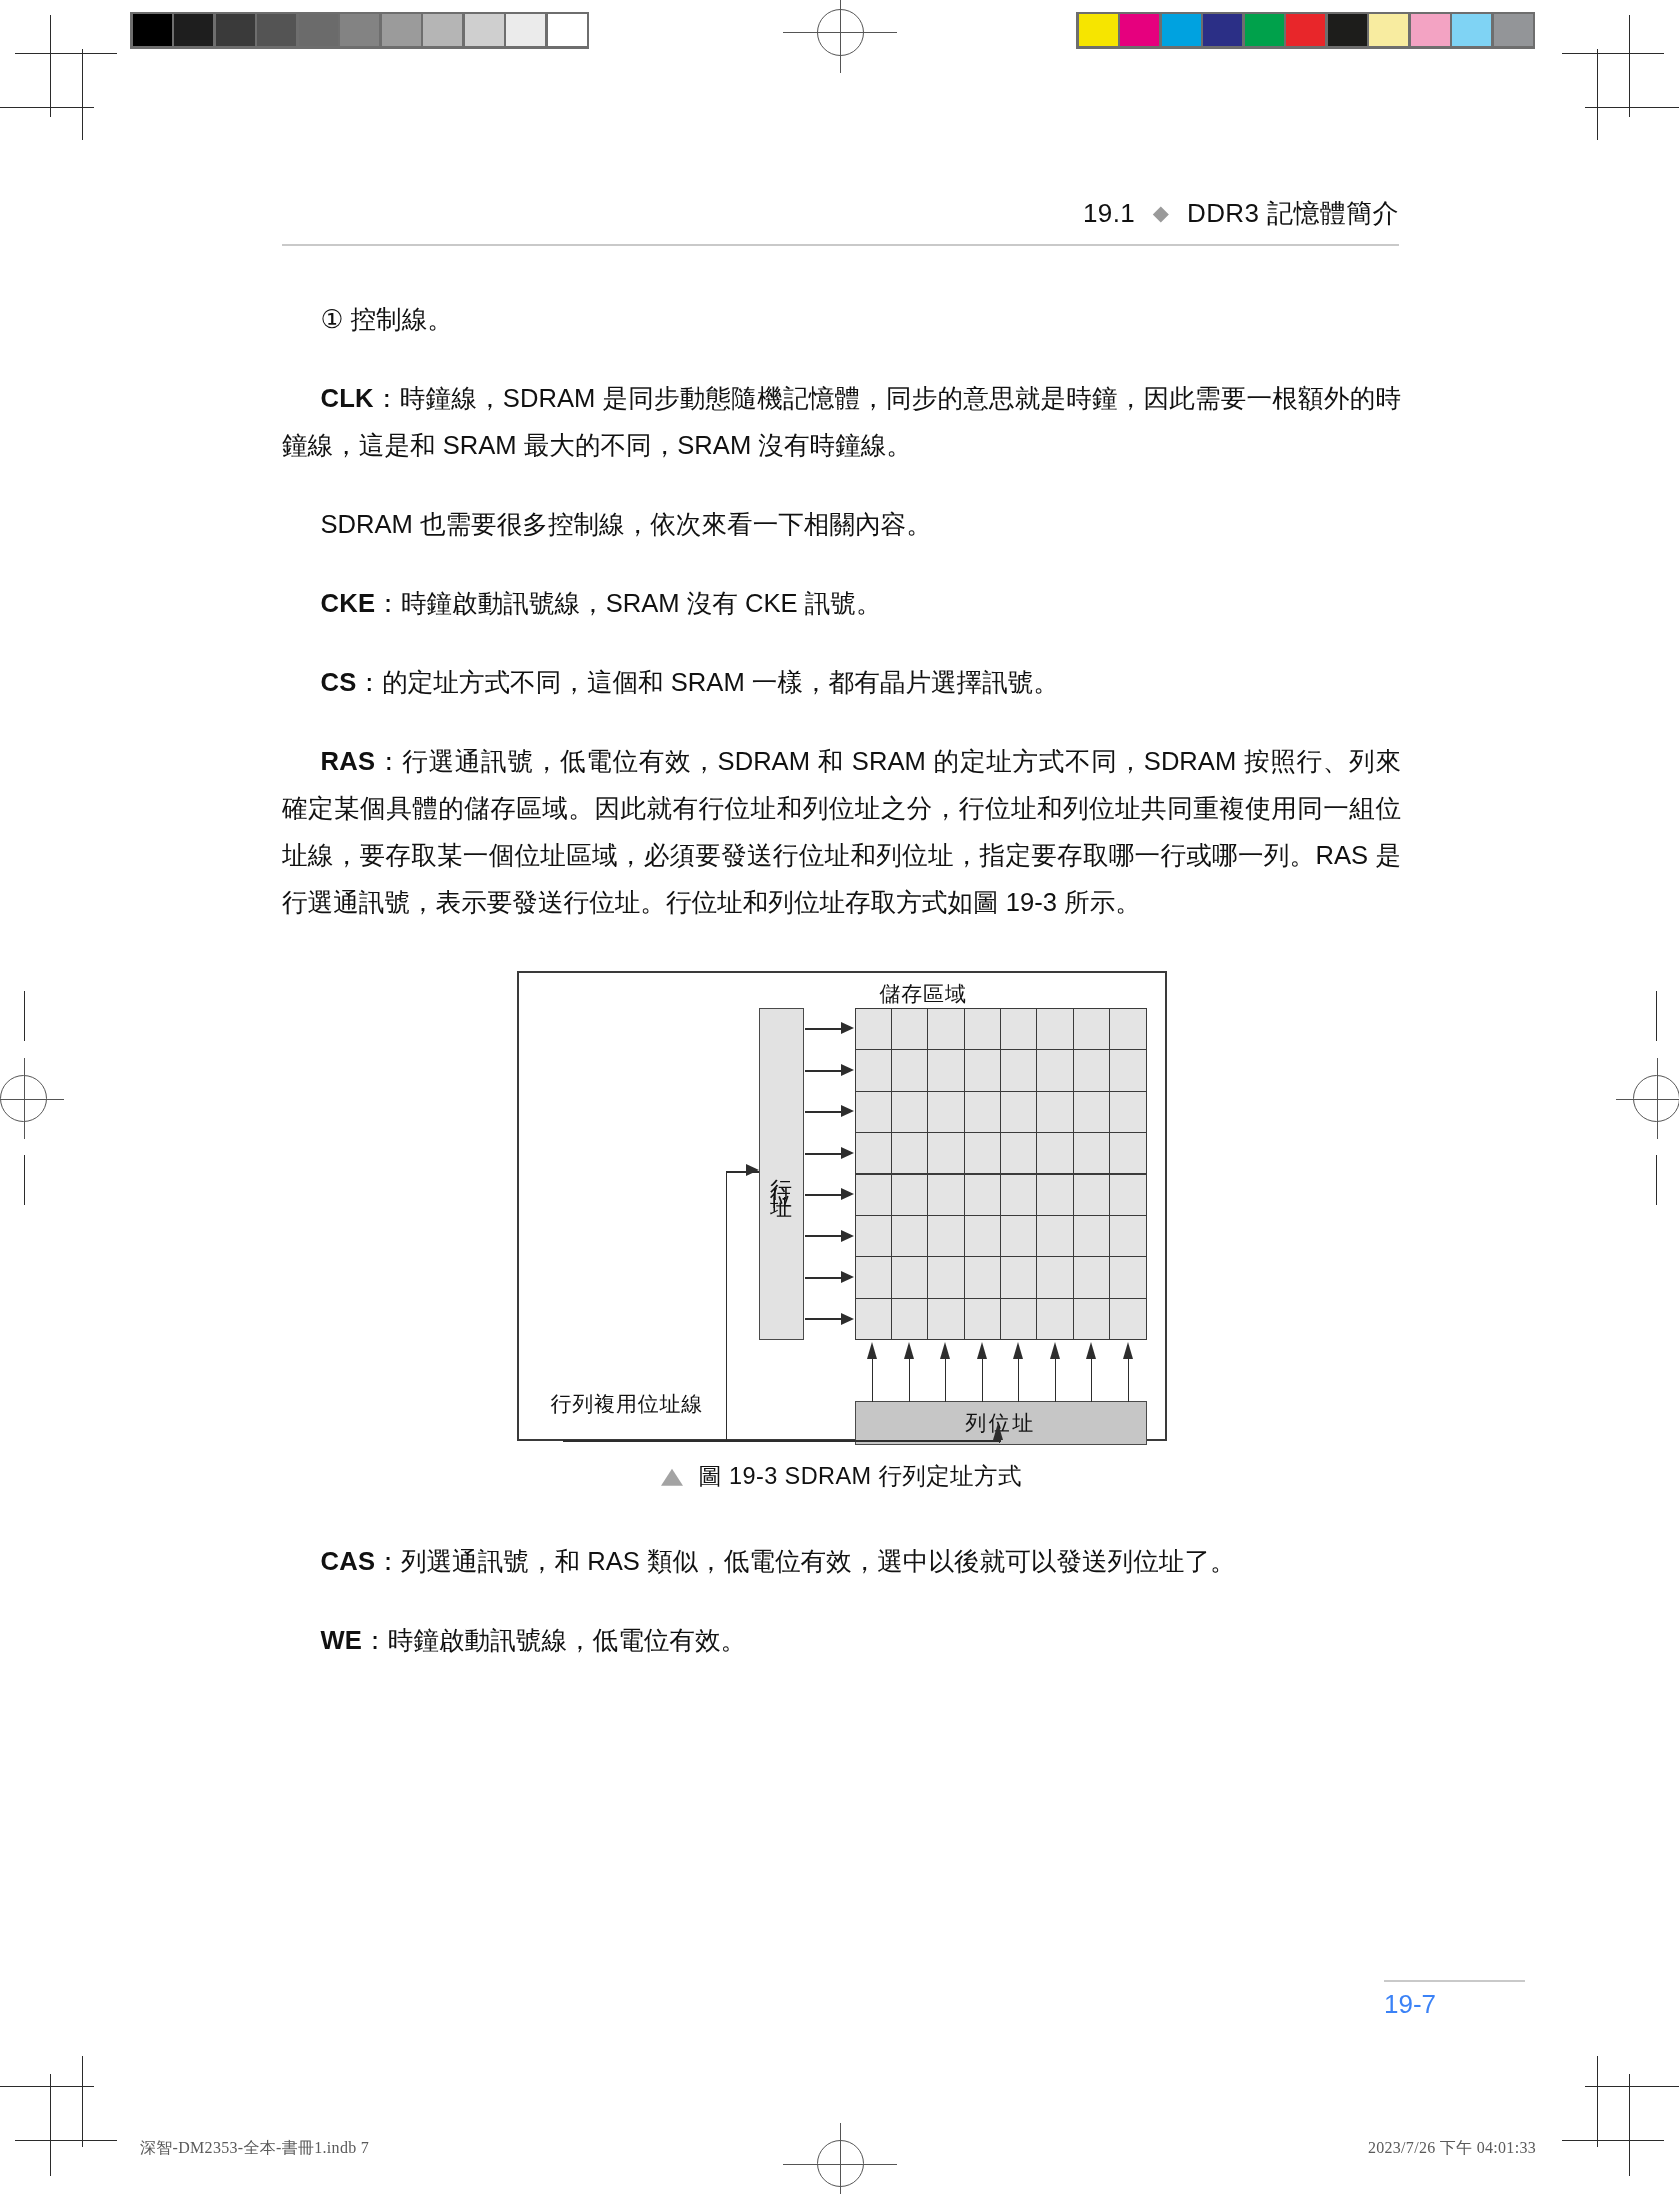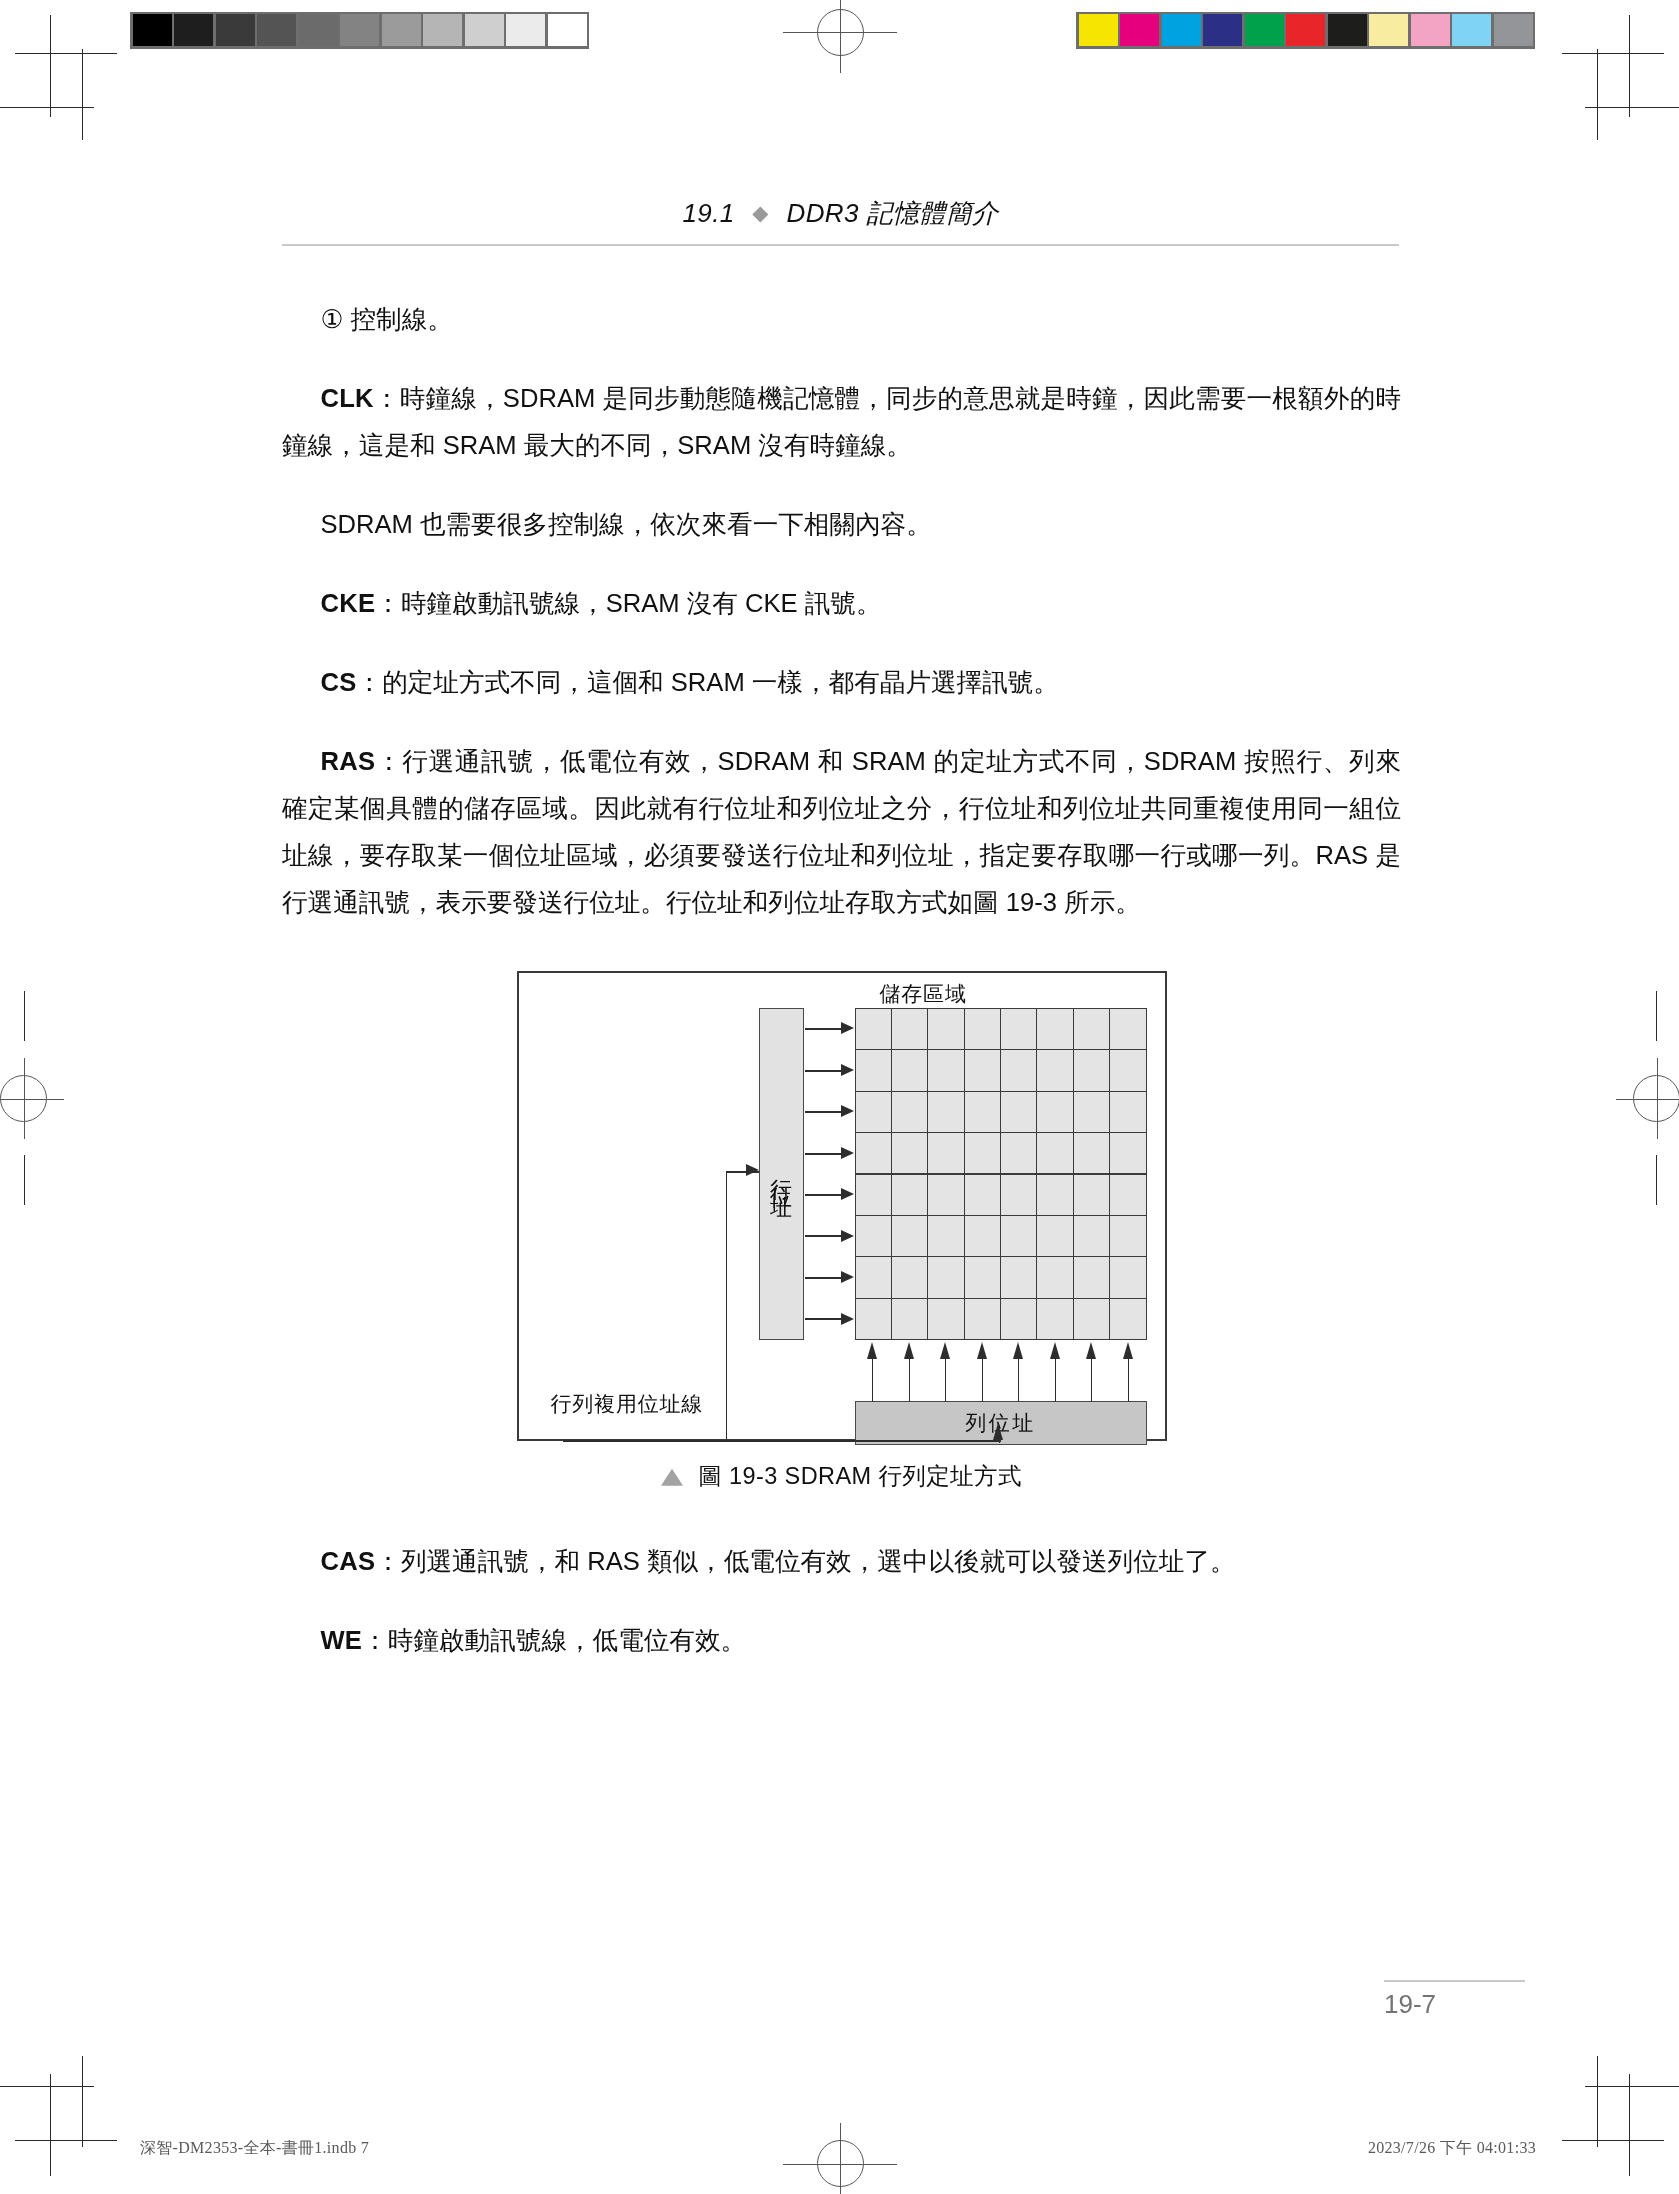--- a/index.html
+++ b/index.html
@@ -39,25 +39,24 @@
 
   #grayscale-strip { left:130px; top:11.8px; }
   #color-strip { left:1076px; top:11.8px; }
 
   
   .page-body { position:absolute; left:0; top:0; width:1679px; height:2194px; }
 
   .running-head {
     position:absolute;
     left:282px; top:196px; width:1117px;
-    text-align:center;
+    text-align:right;
     font-size:26px;
     letter-spacing:0.4px;
     color:#111;
-    font-style:italic;
   }
   .running-head .diamond {
     display:inline-block;
     color:#9a9a9a;
     font-size:21px;
     transform:translateY(-2.5px);
     margin:0 10px;
   }
   .head-rule {
     position:absolute;
@@ -168,21 +167,21 @@
     transform:translateY(1.7px);
   }
 
   
   .folio-rule {
     position:absolute; left:1384px; top:1980px;
     width:141px; height:1.8px; background:#c9c9c9;
   }
   .folio {
     position:absolute; left:1384px; top:1989px; width:141px;
-    font-size:26px; color:#737373;
+    font-size:26px; color:#3b82f6;
   }
 
   
   .print-footer-left {
     position:absolute; left:140px; top:2138px;
     font-size:16px; color:#5a5a5a;
     font-family:"Liberation Serif","DejaVu Serif",serif;
     letter-spacing:0.3px;
   }
   .print-footer-right {

